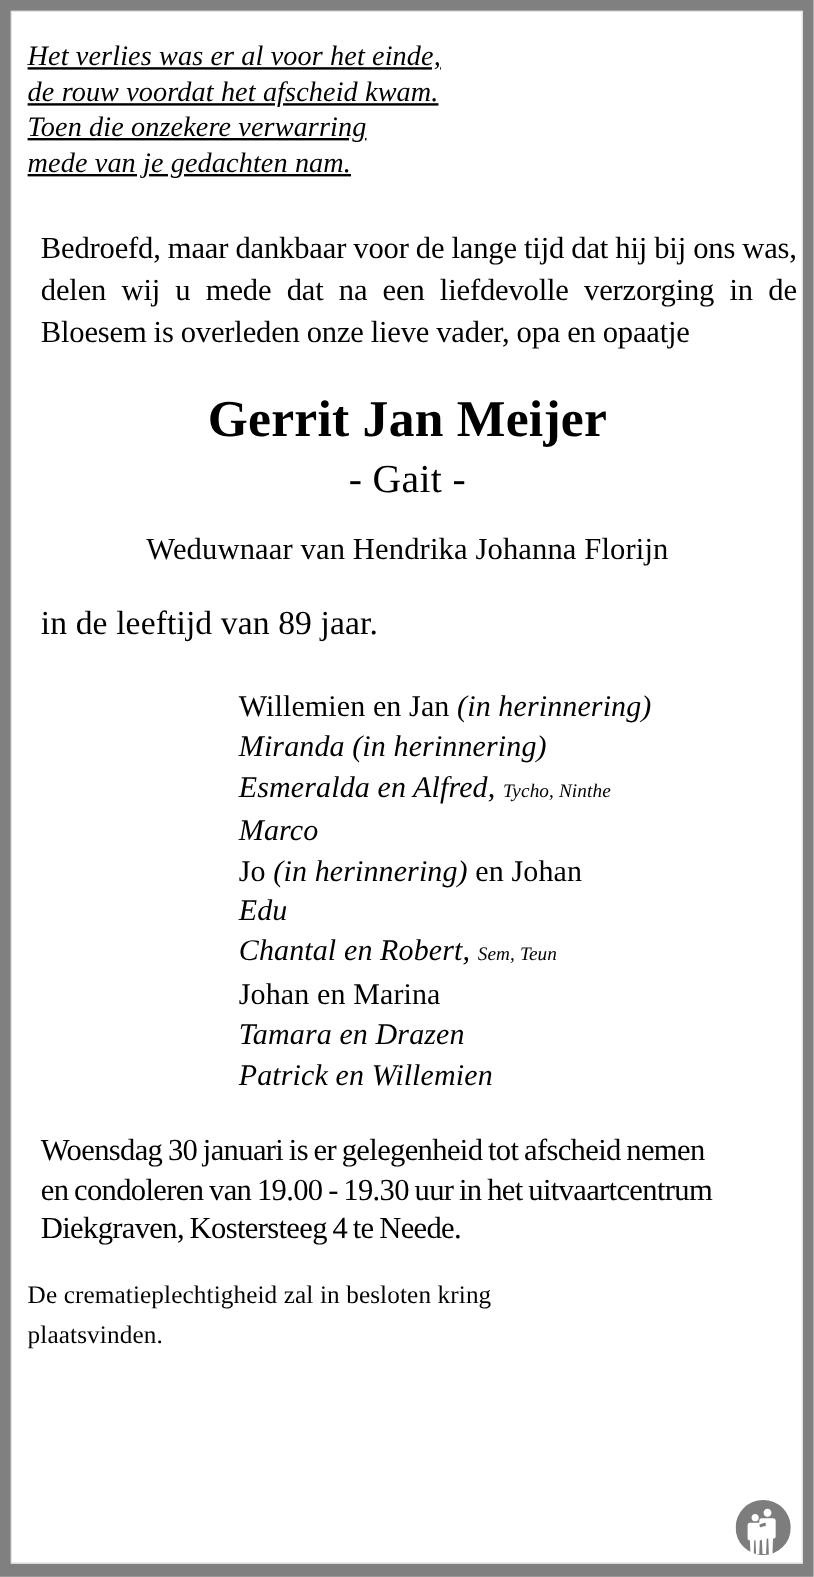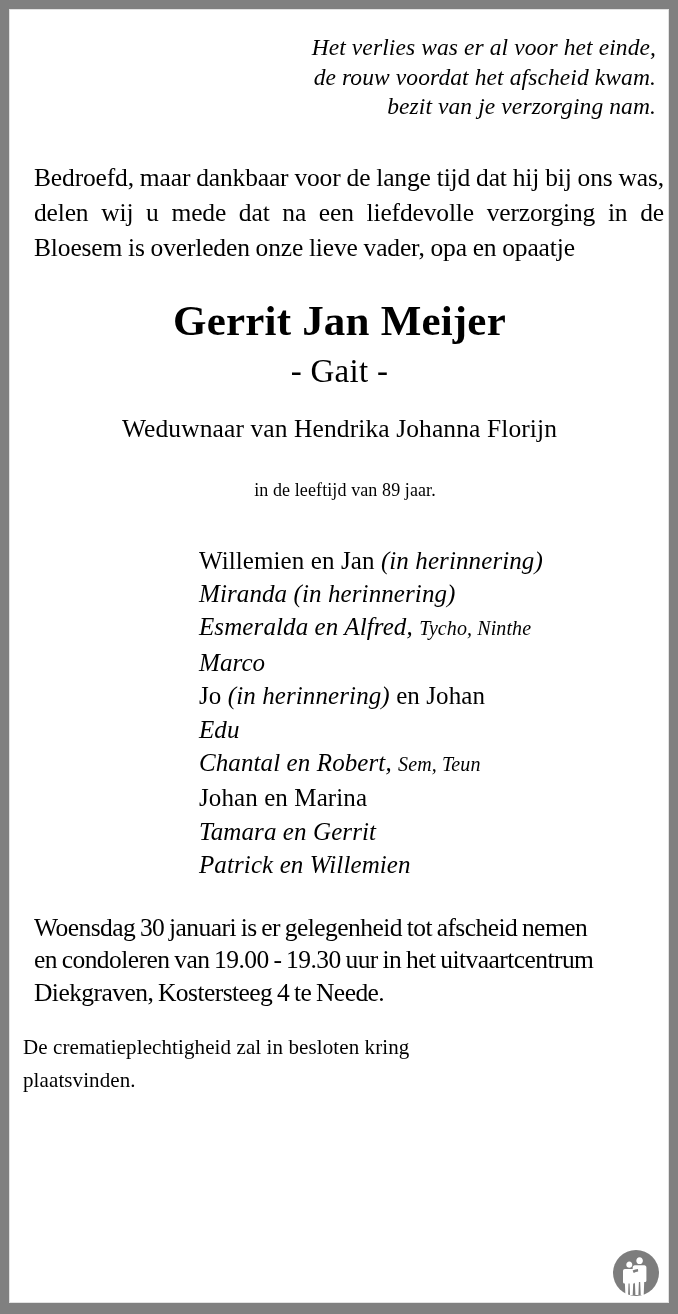--- a/index.html
+++ b/index.html
@@ -37,26 +37,27 @@
   .notice-body {
     box-sizing: border-box;
     width: 100%;
     height: 100%;
     padding: 14px 12px 4px 13px;
     position: relative;
   }
 
   
   .poem {
-    text-align: right;
+    text-align: left;
     font-style: italic;
     font-size: 23.5px;
     line-height: 29.5px;
     letter-spacing: 0.1px;
     margin: 9px 0 0 0;
+    text-decoration: underline;
   }
   .poem-line { display: block; white-space: pre; }
 
   
   .intro {
     margin: 38px 0 0 0;
     padding: 0 0 0 11px;
     width: 630px;
     text-align: justify;
     text-align-last: left;
@@ -85,40 +86,39 @@
     margin: 23px 0 0 0;
     font-size: 25.5px;
     line-height: 31px;
     letter-spacing: 0.1px;
   }
 
   
   .age {
     margin: 31px 0 0 0;
     padding-left: 11px;
-    font-size: 18px;
+    font-size: 28px;
     line-height: 31px;
     letter-spacing: 0.1px;
-    text-align: center;
   }
 
   
   .family-list {
     margin: 38px 0 0 0;
     padding: 0 0 0 176px;
     list-style: none;
   }
   .family-line {
     font-size: 25px;
     line-height: 33.4px;
     white-space: nowrap;
     letter-spacing: 0.1px;
   }
   .family-line .it { font-style: italic; }
-  .family-line .small { font-size: 20px; }
+  .family-line .small { font-size: 16px; }
 
   
   .address-block {
     margin: 40px 0 0 0;
     padding-left: 11px;
     font-size: 25.5px;
     line-height: 32.2px;
     letter-spacing: 0.1px;
   }
   .address-line { display: block; white-space: pre; }
@@ -156,21 +156,22 @@
 </head>
 <body>
 
 <div class="notice-frame">
   <div class="notice-inner">
     <div class="notice-body">
 
       <div class="poem">
         <span class="poem-line">Het verlies was er al voor het einde,</span>
         <span class="poem-line">de rouw voordat het afscheid kwam.</span>
-        <span class="poem-line">bezit van je verzorging nam.</span>
+        <span class="poem-line">Toen die onzekere verwarring</span>
+        <span class="poem-line">mede van je gedachten nam.</span>
       </div>
 
       <p class="intro">Bedroefd, maar dankbaar voor de lange tijd dat hij bij ons was, delen wij u mede dat na een liefdevolle verzorging in de Bloesem is overleden onze lieve vader, opa en opaatje</p>
 
       <div class="name-block">
         <div class="deceased-name">Gerrit Jan Meijer</div>
         <div class="nickname">- Gait -</div>
         <div class="spouse">Weduwnaar van Hendrika Johanna Florijn</div>
       </div>
 
@@ -178,21 +179,21 @@
 
       <ul class="family-list">
           <li class="family-line"><span>Willemien en Jan </span><span class="it">(in herinnering)</span></li>
           <li class="family-line"><span class="it">Miranda (in herinnering)</span></li>
           <li class="family-line"><span class="it">Esmeralda en Alfred, </span><span class="it small">Tycho, Ninthe</span></li>
           <li class="family-line"><span class="it">Marco</span></li>
           <li class="family-line"><span>Jo </span><span class="it">(in herinnering)</span><span> en Johan</span></li>
           <li class="family-line"><span class="it">Edu</span></li>
           <li class="family-line"><span class="it">Chantal en Robert, </span><span class="it small">Sem, Teun</span></li>
           <li class="family-line"><span>Johan en Marina</span></li>
-          <li class="family-line"><span class="it">Tamara en Gerrit</span></li>
+          <li class="family-line"><span class="it">Tamara en Drazen</span></li>
           <li class="family-line"><span class="it">Patrick en Willemien</span></li>
         </ul>
 
 
       <div class="condolence">
         <span class="condolence-line">Woensdag 30 januari is er gelegenheid tot afscheid nemen</span>
         <span class="condolence-line">en condoleren van 19.00 - 19.30 uur in het uitvaartcentrum</span>
         <span class="condolence-line">Diekgraven, Kostersteeg 4 te Neede.</span>
       </div>
 

